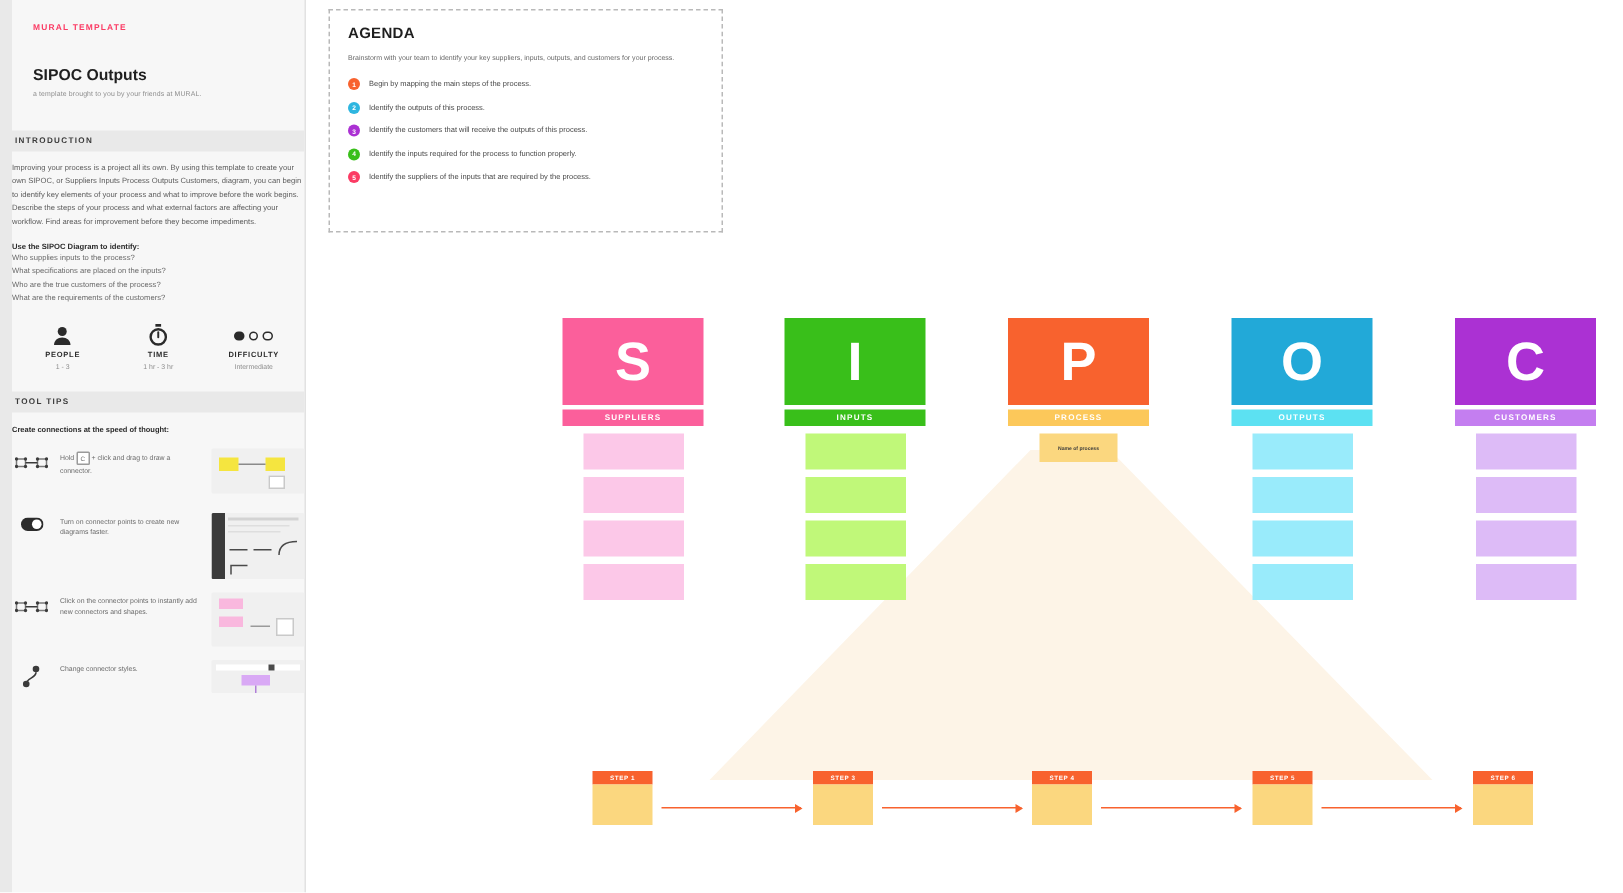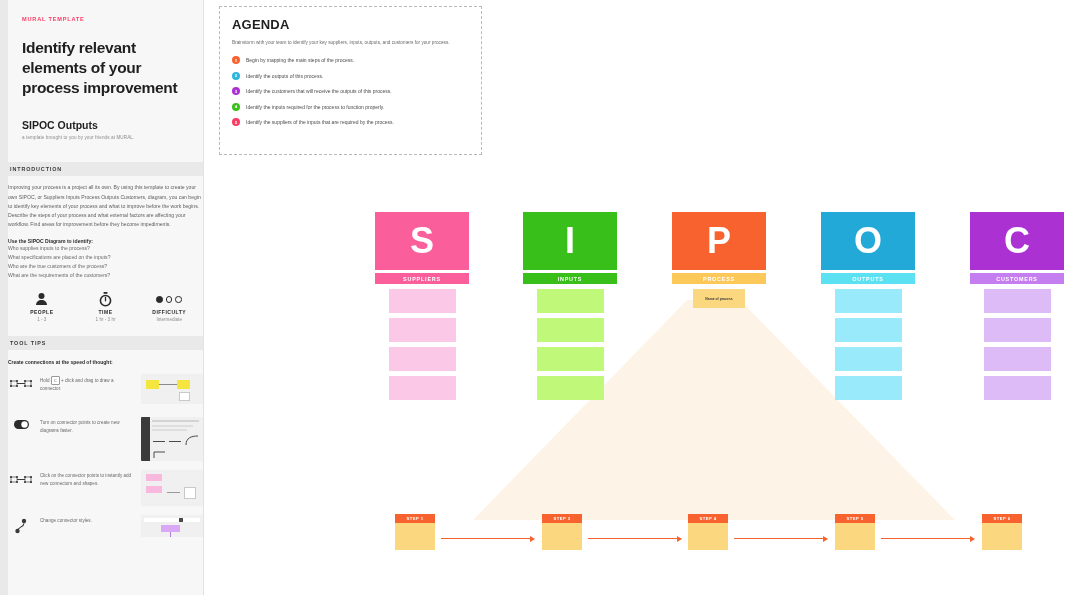--- a/index.html
+++ b/index.html
@@ -77,21 +77,21 @@
 
   
   .canvas { position:absolute; left:205px; top:0; right:0; bottom:0; background:#fff; }
 
   
   .agenda {
     position:absolute; left:14px; top:6px; width:263px; height:149px;
     background:#fff; border:1px dashed #b9b9b9;
     padding:10px 12px;
   }
-  .agenda h2 { font-size:13px; font-weight:bold; color:#1f1f1f; letter-spacing:.2px; }
+  .agenda h2 { font-size:10px; font-weight:bold; color:#1f1f1f; letter-spacing:.2px; }
   .agenda .desc { font-size:4.7px; color:#6a6a6a; line-height:1.75; margin-top:7px; }
   .ag-list { margin-top:9px; }
   .ag-item { display:flex; align-items:center; gap:6px; margin-bottom:7.5px; }
   .ag-num {
     width:8px; height:8px; border-radius:50%; flex:0 0 8px;
     color:#fff; font-size:4.4px; font-weight:bold;
     display:flex; align-items:center; justify-content:center;
   }
   .ag-txt { font-size:5px; color:#4a4a4a; }
 
@@ -132,21 +132,20 @@
 </head>
 <body>
 
 <div id="app">
 
   <div class="left-rail"></div>
 
   <div class="sidebar">
     <div class="sb-inner">
       <div class="kicker">MURAL TEMPLATE</div>
-      <div class="main-title">Identify relevant elements of your process improvement</div>
       <div class="sub-title">SIPOC Outputs</div>
       <div class="sub-note">a template brought to you by your friends at MURAL.</div>
     </div>
 
     <div class="band-wrap">
       <div class="band">INTRODUCTION</div>
       <div class="body-copy">Improving your process is a project all its own. By using this template to create your own SIPOC, or Suppliers Inputs Process Outputs Customers, diagram, you can begin to identify key elements of your process and what to improve before the work begins. Describe the steps of your process and what external factors are affecting your workflow. Find areas for improvement before they become impediments.</div>
       <div class="q-head">Use the SIPOC Diagram to identify:</div>
       <div class="q-line">Who supplies inputs to the process?</div>
       <div class="q-line">What specifications are placed on the inputs?</div>

